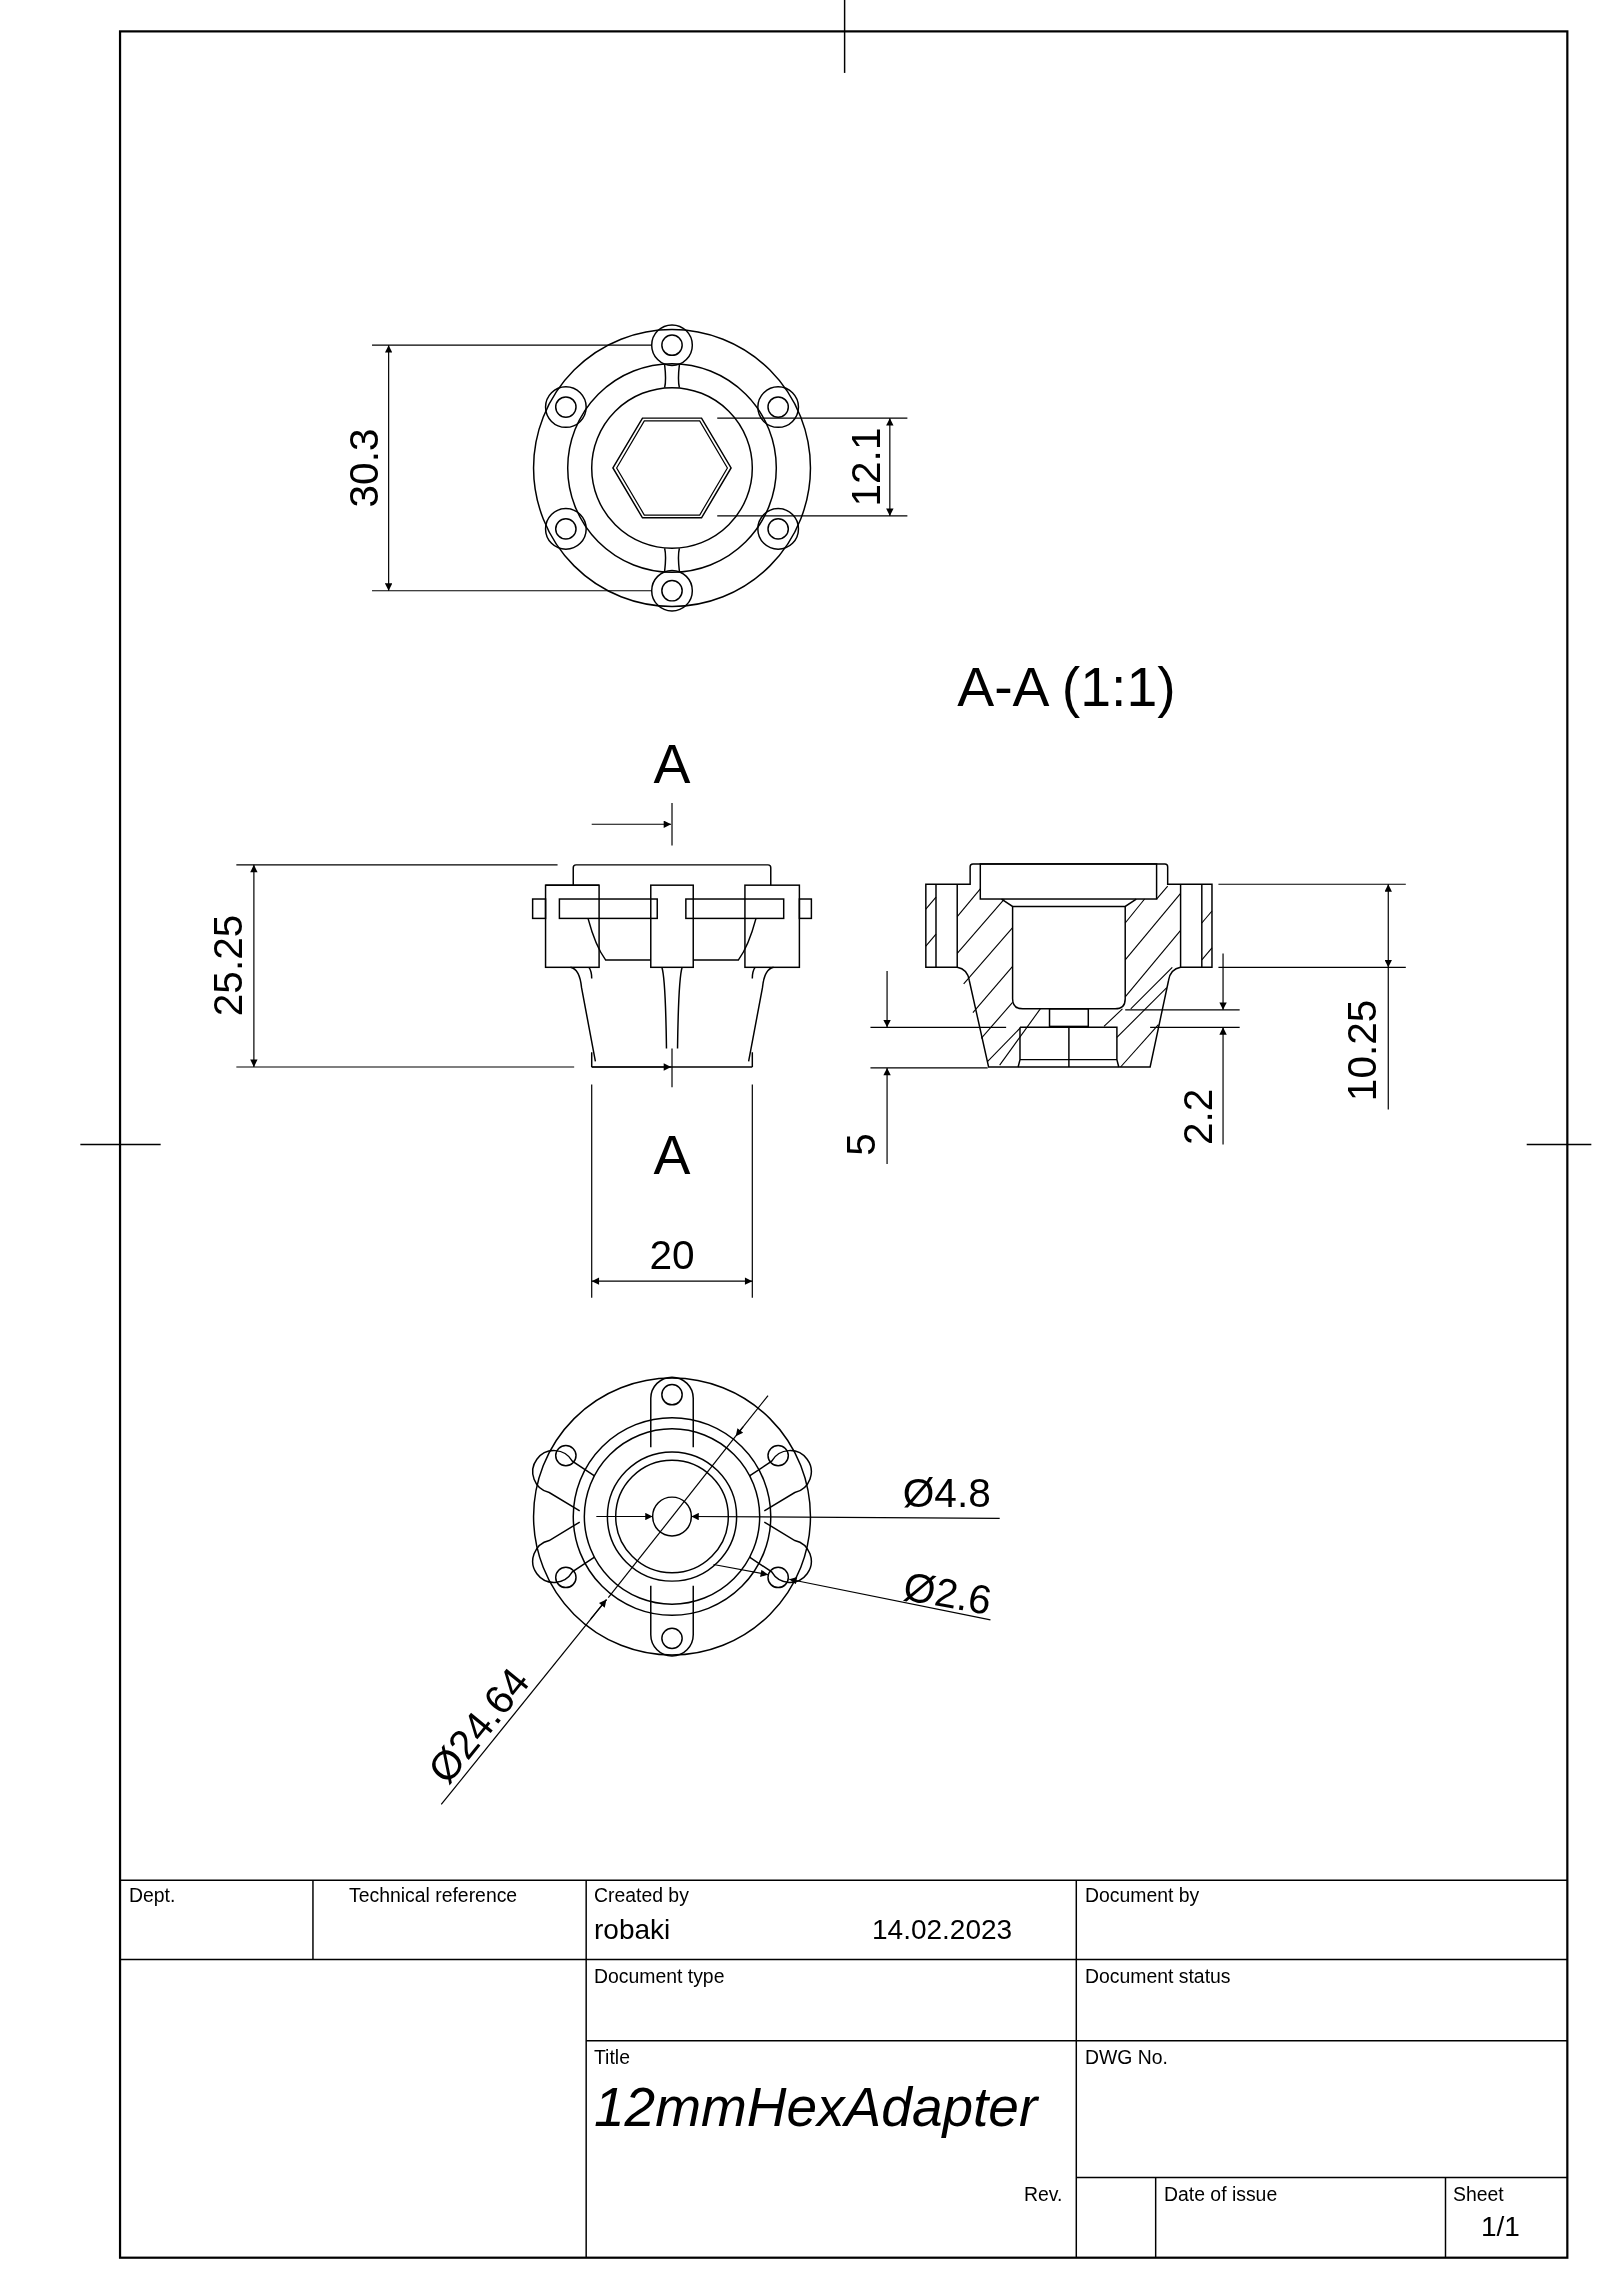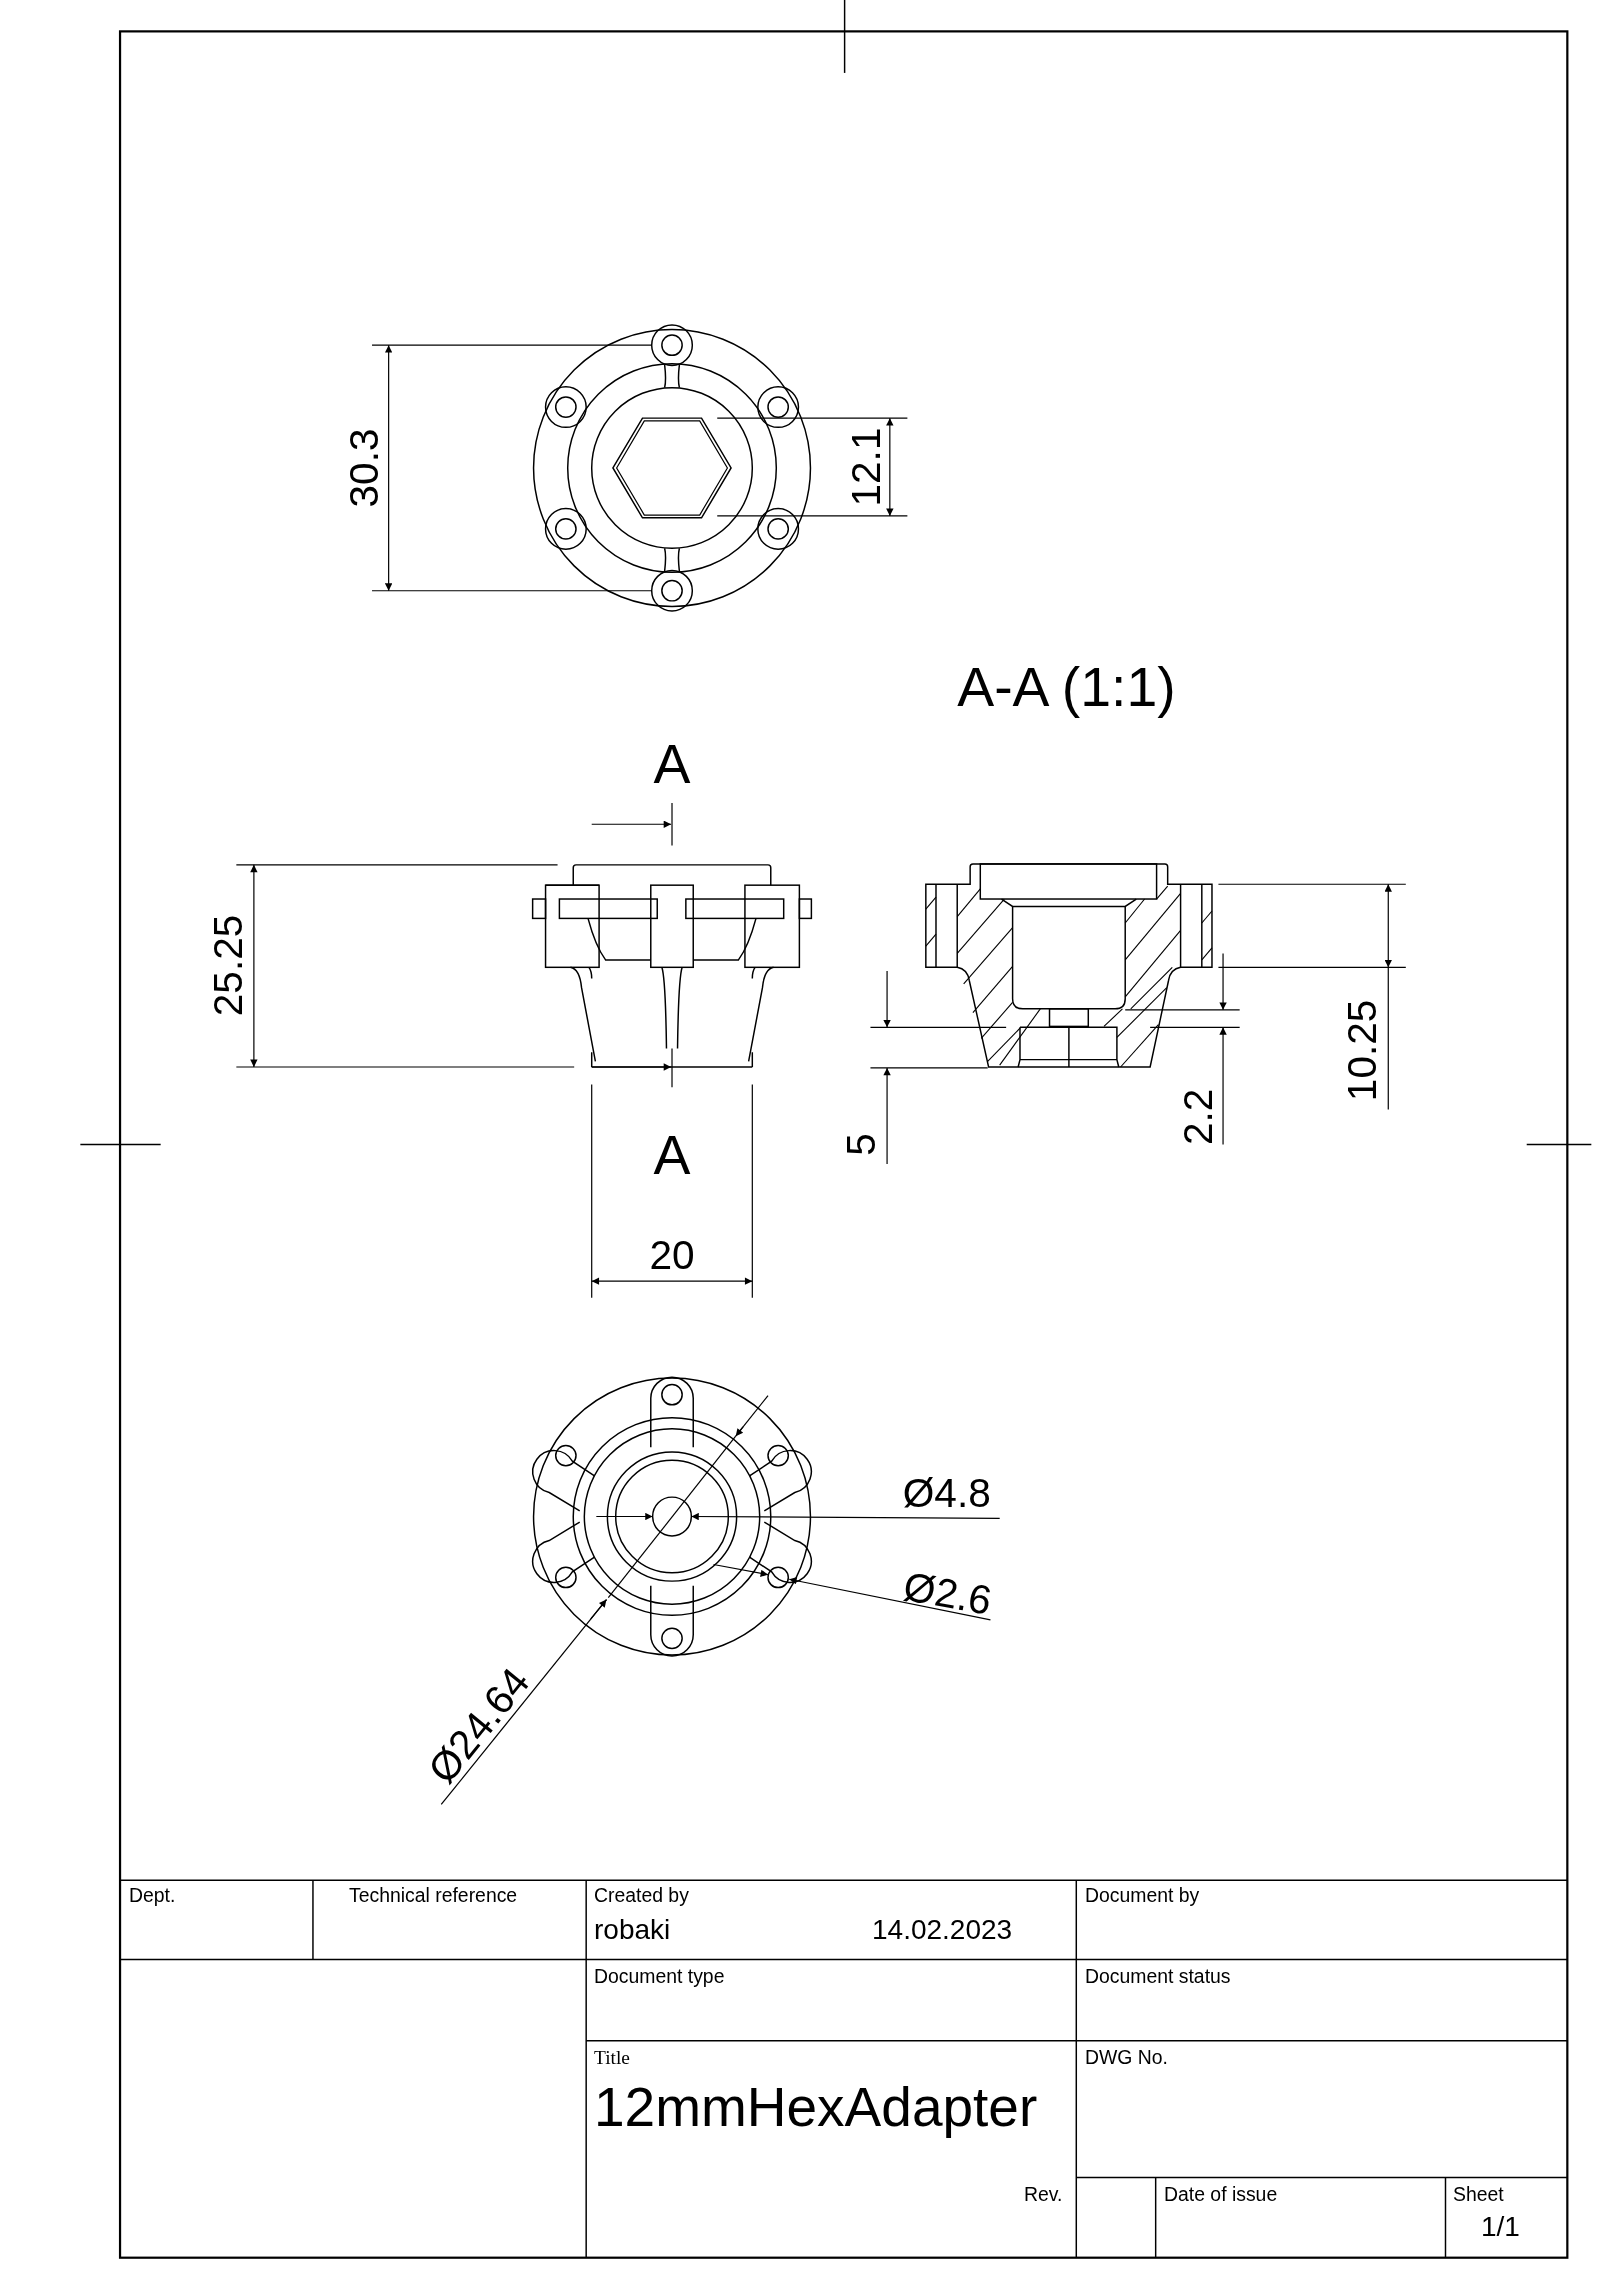--- a/index.html
+++ b/index.html
@@ -226,22 +226,22 @@
   <span class="tb-label" style="left:129px; top:1886px;">Dept.</span>
   <span class="tb-label" style="left:321px; top:1886px;margin-left:28px;">Technical reference</span>
   <span class="tb-label" style="left:594px; top:1886px;">Created by</span>
   <span class="tb-value" style="left:594px; top:1916px;">robaki</span>
   <span class="tb-value" style="left:872px; top:1916px;">14.02.2023</span>
   <span class="tb-label" style="left:1085px; top:1886px;">Document by</span>
 
   <span class="tb-label" style="left:594px; top:1967px;">Document type</span>
   <span class="tb-label" style="left:1085px; top:1967px;">Document status</span>
 
-  <span class="tb-label" style="left:594px; top:2048px;font-family:Liberation Serif, serif;">Title</span>
-  <span class="tb-title" style="left:594px; top:2080px;">12mmHexAdapter</span>
+  <span class="tb-label" style="left:594px; top:2048px;">Title</span>
+  <span class="tb-title" style="left:594px; top:2080px;font-style:italic;">12mmHexAdapter</span>
   <span class="tb-label" style="left:1085px; top:2048px;">DWG No.</span>
 
   <span class="tb-label" style="left:1024px; top:2185px;">Rev.</span>
   <span class="tb-label" style="left:1164px; top:2185px;">Date of issue</span>
   <span class="tb-label" style="left:1453px; top:2185px;">Sheet</span>
   <span class="tb-value" style="left:1481px; top:2213px;">1/1</span>
 </div>
 
 
 </body></html>

